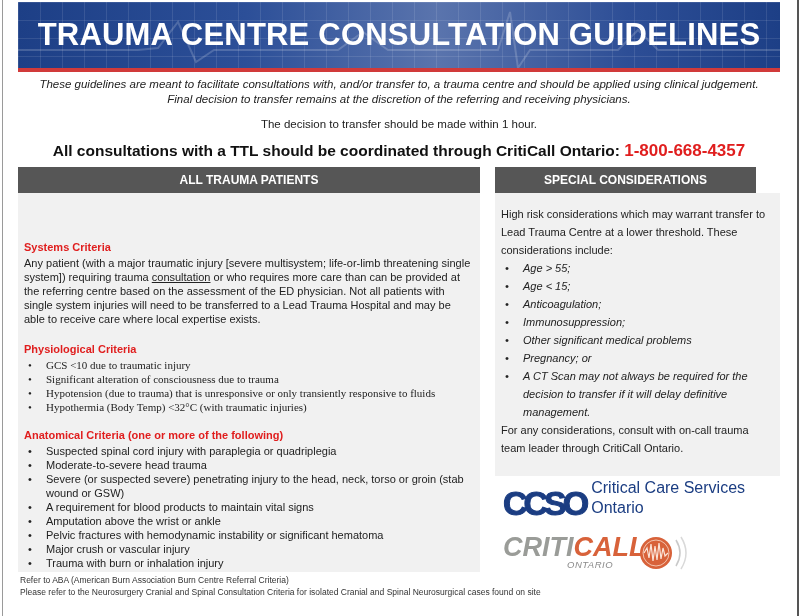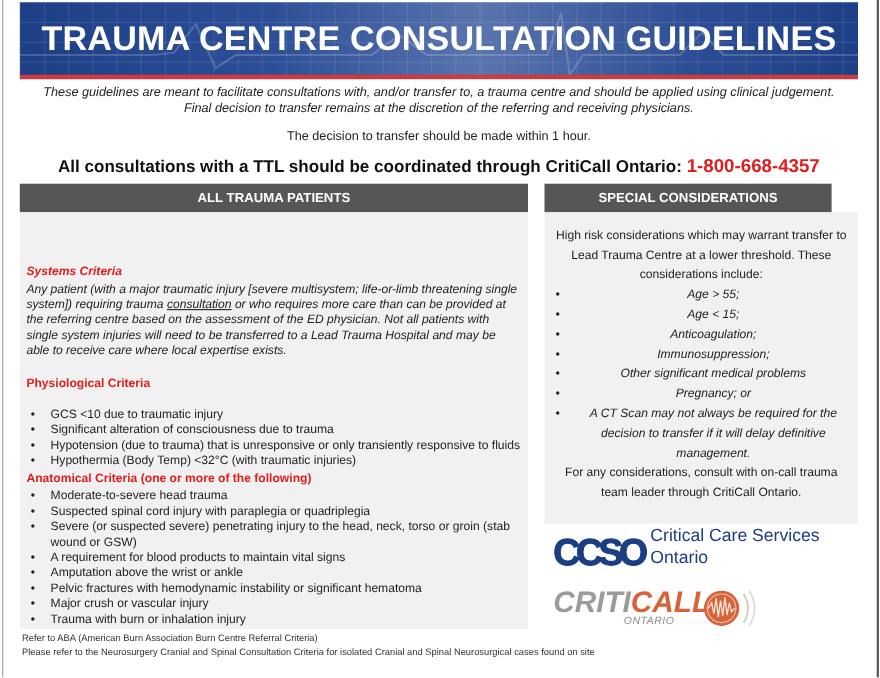--- a/index.html
+++ b/index.html
@@ -56,21 +56,21 @@
   #right-body { left: 495px; top: 193px; width: 285px; height: 283px; }
 
   .lb { position: absolute; left: 0; width: 462px; padding: 0 6px; font-size: 11px; line-height: 14px; color: #222; }
   .centered { text-align: center; line-height: 18px; }
   .sec-title { color: #e01e1e; font-weight: bold; font-size: 11px; }
   .ul-list { list-style: none; }
   .ul-list li { position: relative; padding-left: 22px; line-height: 14px; }
   .ul-list li::before { content: "\2022"; position: absolute; left: 4px; top: 0; }
   .u { text-decoration: underline; }
 
-  .rb { position: absolute; left: 0; width: 285px; padding: 0 6px; font-size: 11px; line-height: 18px; color: #222; text-align: center; }
+  .rb { position: absolute; left: 0; width: 285px; padding: 0 6px; font-size: 11px; line-height: 18px; color: #222; }
   .rb .ul-list li { line-height: 18px; font-style: italic; }
 
   .logo-ccso { position: absolute; left: 503px; top: 484px; height: 34px; display: flex; align-items: flex-end; }
   .ccso-mark { font-family: "Liberation Sans", sans-serif; font-weight: bold; font-size: 34px; color: #1b3d82; letter-spacing: -4px; line-height: 30px; -webkit-text-stroke: 1px #1b3d82; }
   .ccso-text { font-size: 16px; color: #1b3d82; margin-left: 6px; line-height: 20px; }
 
   .logo-criticall { position: absolute; left: 503px; top: 532px; width: 220px; height: 40px; }
   .crit-word { position: absolute; left: 0; top: 0; font-weight: bold; font-style: italic; font-size: 27px; line-height: 30px; }
   .crit-gray { color: #9a9c98; }
   .crit-orange { color: #d8623a; }
@@ -99,40 +99,40 @@
   <div>Final decision to transfer remains at the discretion of the referring and receiving physicians.</div>
 </div>
 <div class="decision">The decision to transfer should be made within 1 hour.</div>
 <div class="consult">
   <span>All consultations with a TTL should be coordinated through CritiCall Ontario: </span><span class="phone">1-800-668-4357</span>
 </div>
 
 <div class="panel-header" id="left-header">ALL TRAUMA PATIENTS</div>
 <div class="panel-body" id="left-body">
 
-  <div class="lb" style="top:47px;font-style:italic;">
+  <div class="lb" style="top:47px;">
     <div class="sec-title">Systems Criteria</div>
     <div style="margin-top:2px;"><span>Any patient (with a major traumatic injury [severe multisystem; life-or-limb threatening single system]) requiring trauma </span><span class="u">consultation</span><span> or who requires more care than can be provided at the referring centre based on the assessment of the ED physician.  Not all patients with single system injuries will need to be transferred to a Lead Trauma Hospital and may be able to receive care where local expertise exists.</span></div>
   </div>
 
   <div class="lb" style="top:149px;">
     <div class="sec-title">Physiological Criteria</div>
-    <ul class="ul-list" style="margin-top:14px;">
+    <ul class="ul-list" style="margin-top:2px;font-family:Liberation Serif, serif;">
       <li>GCS &lt;10 due to traumatic injury</li>
       <li>Significant alteration of consciousness due to trauma</li>
       <li>Hypotension (due to trauma) that is unresponsive or only transiently responsive to fluids</li>
       <li>Hypothermia (Body Temp) &lt;32°C (with traumatic injuries)</li>
     </ul>
   </div>
 
   <div class="lb" style="top:235px;">
     <div class="sec-title">Anatomical Criteria (one or more of the following)</div>
     <ul class="ul-list" style="margin-top:2px;">
+      <li>Suspected spinal cord injury with paraplegia or quadriplegia</li>
       <li>Moderate-to-severe head trauma</li>
-      <li>Suspected spinal cord injury with paraplegia or quadriplegia</li>
       <li>Severe (or suspected severe) penetrating injury to the head, neck, torso or groin (stab wound or GSW)</li>
       <li>A requirement for blood products to maintain vital signs</li>
       <li>Amputation above the wrist or ankle</li>
       <li>Pelvic fractures with hemodynamic instability or significant hematoma</li>
       <li>Major crush or vascular injury</li>
       <li>Trauma with burn or inhalation injury</li>
     </ul>
   </div>
 </div>
 

